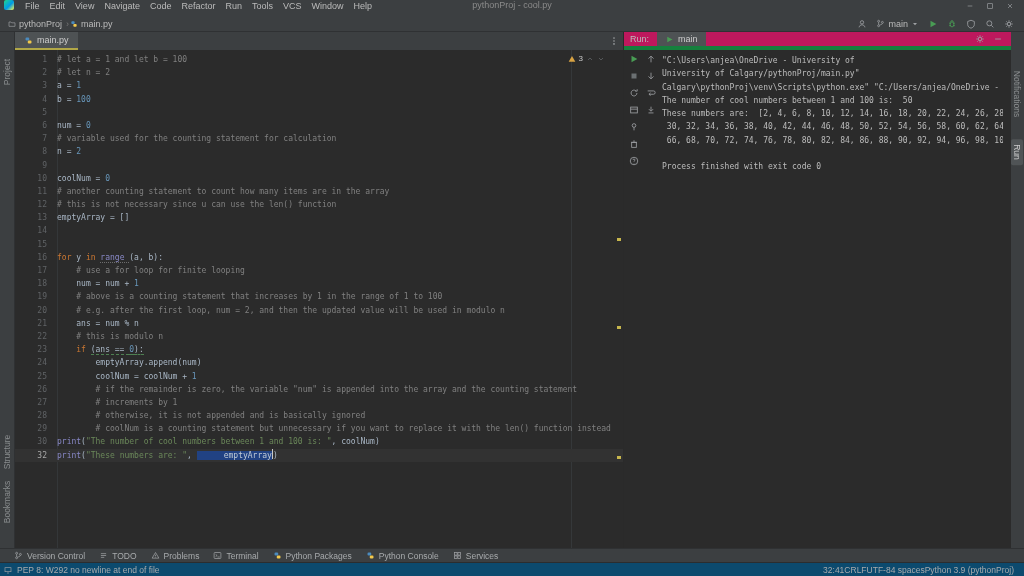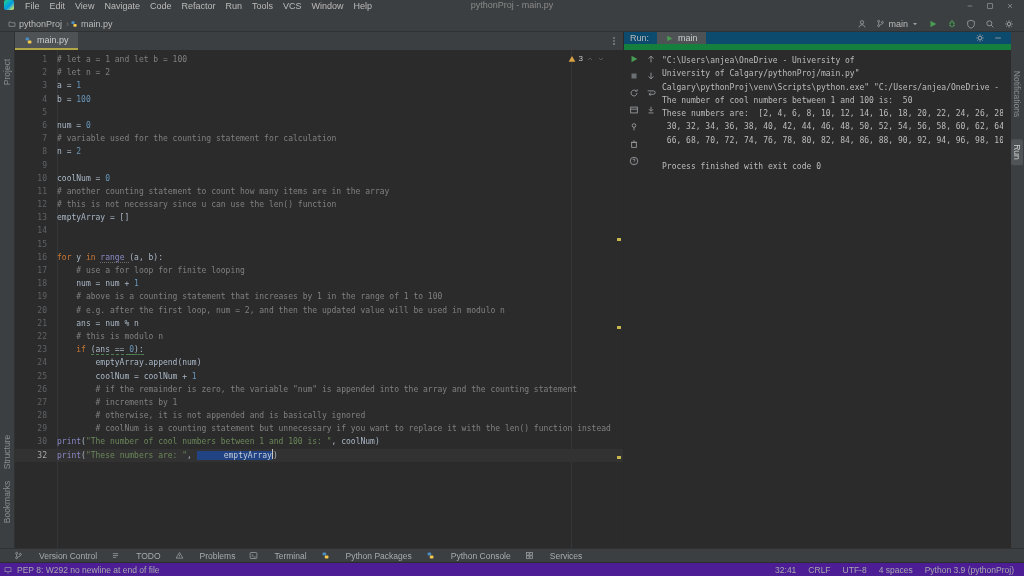--- a/index.html
+++ b/index.html
@@ -77,48 +77,48 @@
   .inspections{position:absolute;top:4px;right:18px;display:flex;align-items:center;gap:3px;
                font-size:8px;color:#bbbbbb;font-family:"Liberation Sans",sans-serif;}
   .inspections .icon{width:8px;height:8px;}
   .insp-count{color:#c9c9c9;}
   .scroll-tick{position:absolute;right:2px;width:4px;height:3px;background:#c7b64d;}
   .st1{top:188px}.st2{top:276px}.st3{top:406px}
 
   
   .run-panel{position:absolute;left:623px;top:32px;width:387px;height:516px;background:#2b2b2b;
              border-left:1px solid #2a2a2a;}
-  .run-header{position:relative;height:18px;background:#0c4a6e;border-bottom:6px solid #15803d;
+  .run-header{position:relative;height:18px;background:#be185d;border-bottom:4px solid #15803d;
               display:flex;align-items:center;font-size:9px;padding-left:6px;box-sizing:border-box;}
   .run-label{color:#bbbbbb;margin-right:8px;}
   .run-tab{height:100%;display:flex;align-items:center;gap:4px;padding:0 8px;background:#4e5254;
            box-sizing:border-box;color:#cccccc;}
   .run-tab .icon{width:9px;height:9px;}
   .run-header-right{margin-left:auto;display:flex;gap:8px;padding-right:8px;align-items:center;}
   .run-toolbar{position:absolute;left:2px;top:22px;width:16px;display:flex;flex-direction:column;
                gap:7px;align-items:center;}
   .console-toolbar{position:absolute;left:20px;top:22px;width:14px;display:flex;flex-direction:column;
                    gap:7px;align-items:center;}
   .console{position:absolute;left:38px;top:18px;right:8px;bottom:0;padding-top:4px;overflow:hidden;
            font-family:"DejaVu Sans Mono",monospace;font-size:8px;line-height:13.3px;color:#bdbdbd;}
   .console-line{white-space:pre;min-height:13.3px;}
 
   
   .bottom-toolbar{position:absolute;left:0;top:548px;width:100%;height:14px;background:#3c3f41;
                   border-top:1px solid #2f3133;display:flex;align-items:center;gap:14px;
                   padding-left:14px;box-sizing:border-box;font-size:8.5px;color:#a8abad;}
-  .bt-item{display:flex;align-items:center;gap:16px;}
+  .bt-item{display:flex;align-items:center;gap:4px;}
   .bt-item .icon{width:9px;height:9px;}
 
   
-  .statusbar{position:absolute;left:0;top:562px;width:100%;height:14px;background:#4c1d95;
+  .statusbar{position:absolute;left:0;top:562px;width:100%;height:14px;background:#0c4a6e;
              border-top:1px solid #2b2d2f;display:flex;align-items:center;gap:8px;
              padding:0 10px 0 4px;box-sizing:border-box;font-size:8.5px;color:#a8abad;}
   .sb-left{display:flex;align-items:center;gap:5px;}
-  .sb-right{margin-left:auto;display:flex;gap:12px;}
+  .sb-right{margin-left:auto;display:flex;}
 </style>
 </head>
 <body>
 
 <div id="app">
 
   <div class="titlebar">
     <span class="logo"></span>
     <div class="menus">
         <span class="menu-item">File</span>
@@ -126,21 +126,21 @@
         <span class="menu-item">View</span>
         <span class="menu-item">Navigate</span>
         <span class="menu-item">Code</span>
         <span class="menu-item">Refactor</span>
         <span class="menu-item">Run</span>
         <span class="menu-item">Tools</span>
         <span class="menu-item">VCS</span>
         <span class="menu-item">Window</span>
         <span class="menu-item">Help</span>
       </div>
-    <div class="win-title">pythonProj - main.py</div>
+    <div class="win-title">pythonProj - cool.py</div>
     <div class="win-controls">
       <span class="wc">
           <span class="icon">
             <svg viewBox="0 0 12 12">
               <path d="M2.5 6h7" stroke="currentColor" fill="none"></path>
             </svg>
           </span>
         </span>
       <span class="wc">
           <span class="icon">

